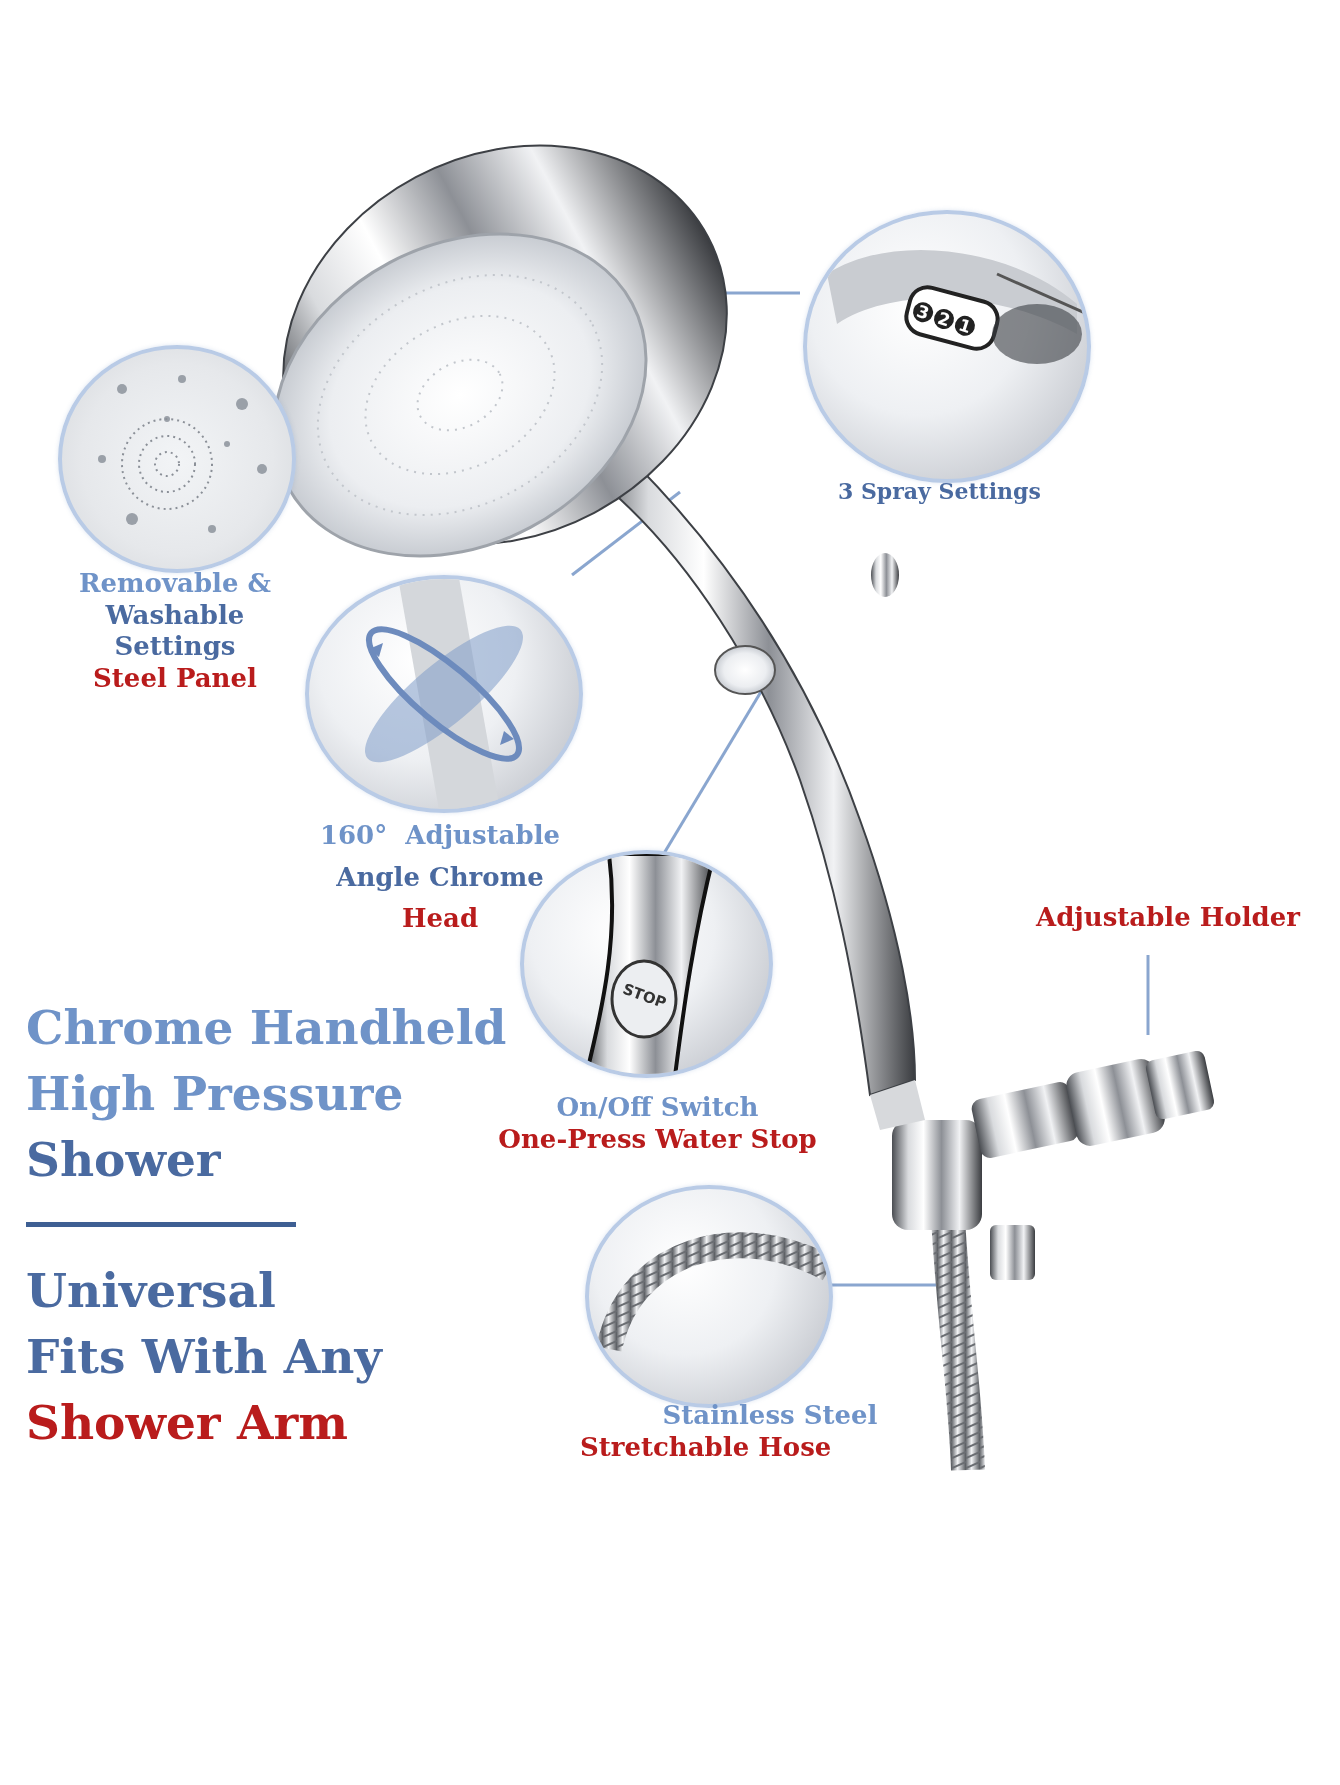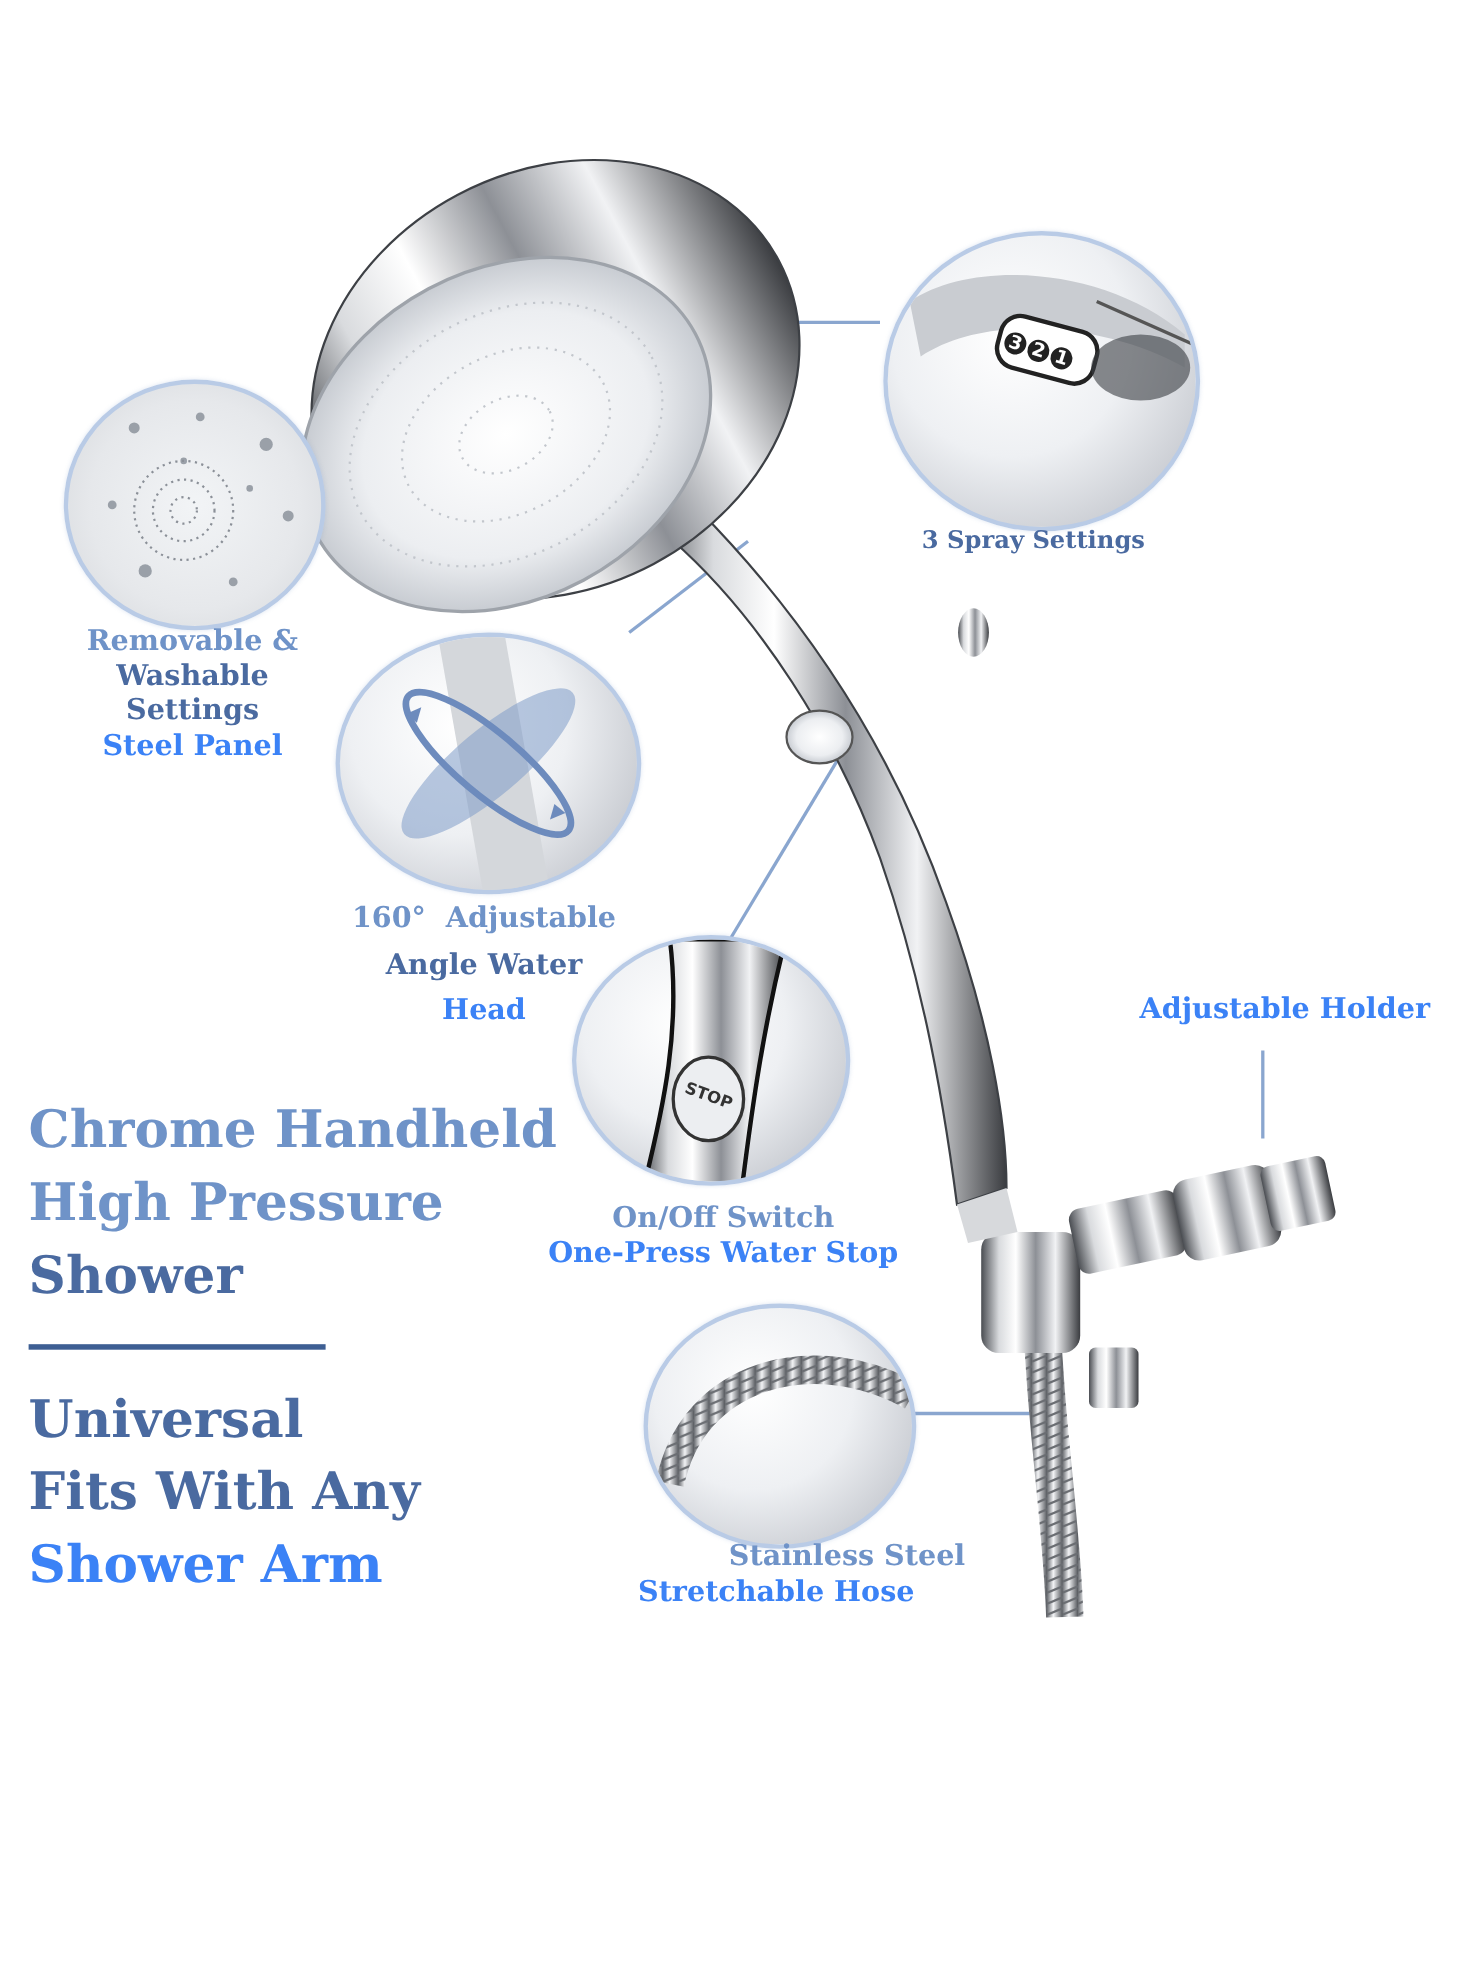--- a/index.html
+++ b/index.html
@@ -1,21 +1,21 @@
 <!DOCTYPE html>
 <html><head>
 <meta charset="utf-8">
 <style>
   html, body { margin:0; padding:0; background:#ffffff; }
   body { width:1340px; height:1785px; position:relative; overflow:hidden;
          font-family:"DejaVu Serif","Liberation Serif",serif; }
   .abs { position:absolute; }
   .lbl { position:absolute; font-weight:bold; text-align:center; line-height:1.22; }
   .light { color:#6f93c8; }
-  .dark  { color:#3b82f6; }
+  .dark  { color:#b91c1c; }
   .mid   { color:#4a6aa0; }
   .bubble { position:absolute; border-radius:50%; border:4px solid #b9cbe6;
             background:radial-gradient(circle at 40% 35%, #ffffff 0%, #eef0f3 45%, #c9ccd2 80%, #f4f5f7 100%);
             overflow:hidden; box-shadow:0 0 4px rgba(120,150,200,0.25); }
   svg { position:absolute; left:0; top:0; }
   .headline { position:absolute; left:26px; font-weight:bold; font-size:47px; line-height:66px; }
 </style>
 </head>
 <body>
 
@@ -141,21 +141,21 @@
   <div class="light">Removable &amp;</div>
   <div class="mid">Washable</div>
   <div class="mid">Settings</div>
   <div class="dark">Steel Panel</div>
 </div>
 
 <div class="lbl mid" style="left:838px; top:478px; width:270px; font-size:22px; text-align:left;">3 Spray Settings</div>
 
 <div class="lbl" style="left:300px; top:815px; width:280px; font-size:26px; line-height:1.6;">
   <div class="light" style="white-space:pre;">160°  Adjustable</div>
-  <div class="mid">Angle Water</div>
+  <div class="mid">Angle Chrome</div>
   <div class="dark">Head</div>
 </div>
 
 <div class="lbl dark" style="left:1008px; top:902px; width:320px; font-size:26px; text-align:center;">Adjustable Holder</div>
 
 <div class="lbl" style="left:465px; top:1092px; width:385px; font-size:26px;">
   <div class="light">On/Off Switch</div>
   <div class="dark">One-Press Water Stop</div>
 </div>
 

